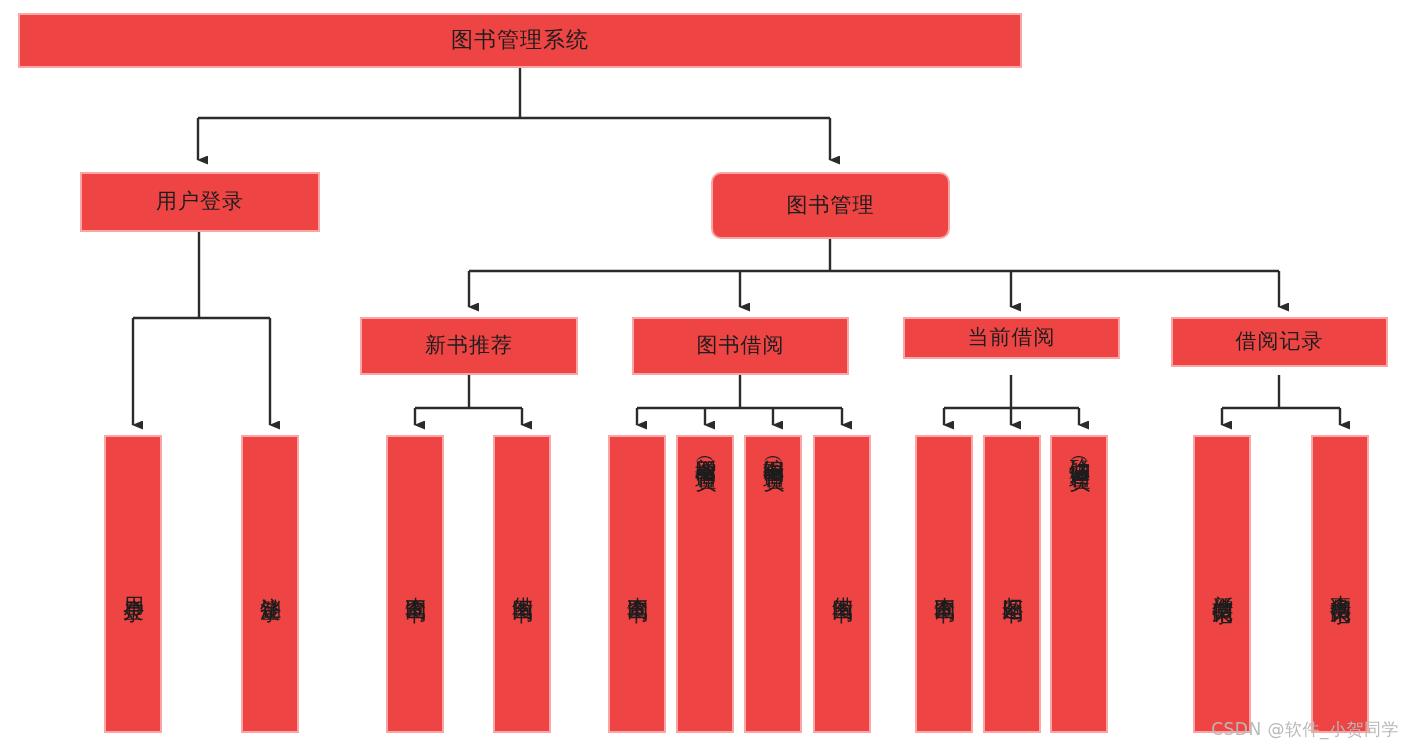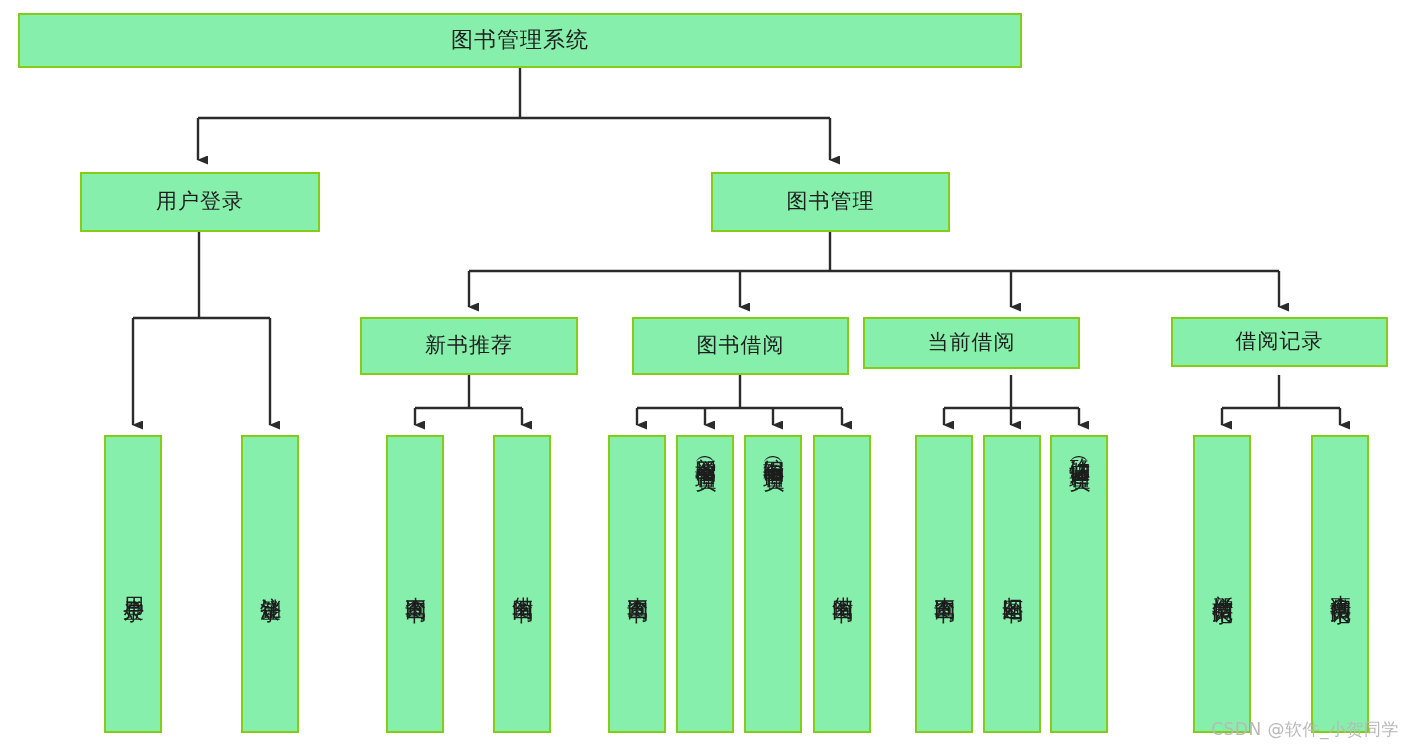--- a/index.html
+++ b/index.html
@@ -21,22 +21,22 @@
     position: absolute;
     left: 0;
     top: 0;
     width: 1405px;
     height: 747px;
     pointer-events: none;
   }
   .node {
     position: absolute;
     box-sizing: border-box;
-    border: 2px solid #84cc16;
-    background: #86efac;
+    border: 2px solid #fca5a5;
+    background: #ef4444;
     display: flex;
     align-items: center;
     justify-content: center;
     color: #1d1d1d;
   }
   .node .label {
     font-size: 21px;
     line-height: 1.2;
     letter-spacing: 1px;
     white-space: nowrap;
@@ -127,31 +127,31 @@
     </g>
   </svg>
 
   <div class="node root" style="left:18px; top:13px; width:1004px; height:55px;">
     <span class="label">图书管理系统</span>
   </div>
 
   <div class="node level2" style="left:80px; top:172px; width:240px; height:60px;">
     <span class="label">用户登录</span>
   </div>
-  <div class="node level2" style="left:711px; top:172px; width:239px; height:60px;">
+  <div class="node level2" style="left:711px; top:172px; width:239px; height:67px;border-radius:10px;">
     <span class="label">图书管理</span>
   </div>
 
   <div class="node level2" style="left:632px; top:317px; width:217px; height:58px;">
     <span class="label">图书借阅</span>
   </div>
   <div class="node level2" style="left:360px; top:317px; width:218px; height:58px;">
     <span class="label">新书推荐</span>
   </div>
-  <div class="node level2" style="left:863px; top:317px; width:217px; height:52px;">
+  <div class="node level2" style="left:903px; top:317px; width:217px; height:42px;">
     <span class="label">当前借阅</span>
   </div>
   <div class="node level2" style="left:1171px; top:317px; width:217px; height:50px;">
     <span class="label">借阅记录</span>
   </div>
 
   <div class="node leaf centered" style="left:104px; top:435px; width:58px; height:298px;">
     <span class="label">用户登录</span>
   </div>
   <div class="node leaf centered" style="left:241px; top:435px; width:58px; height:298px;">

